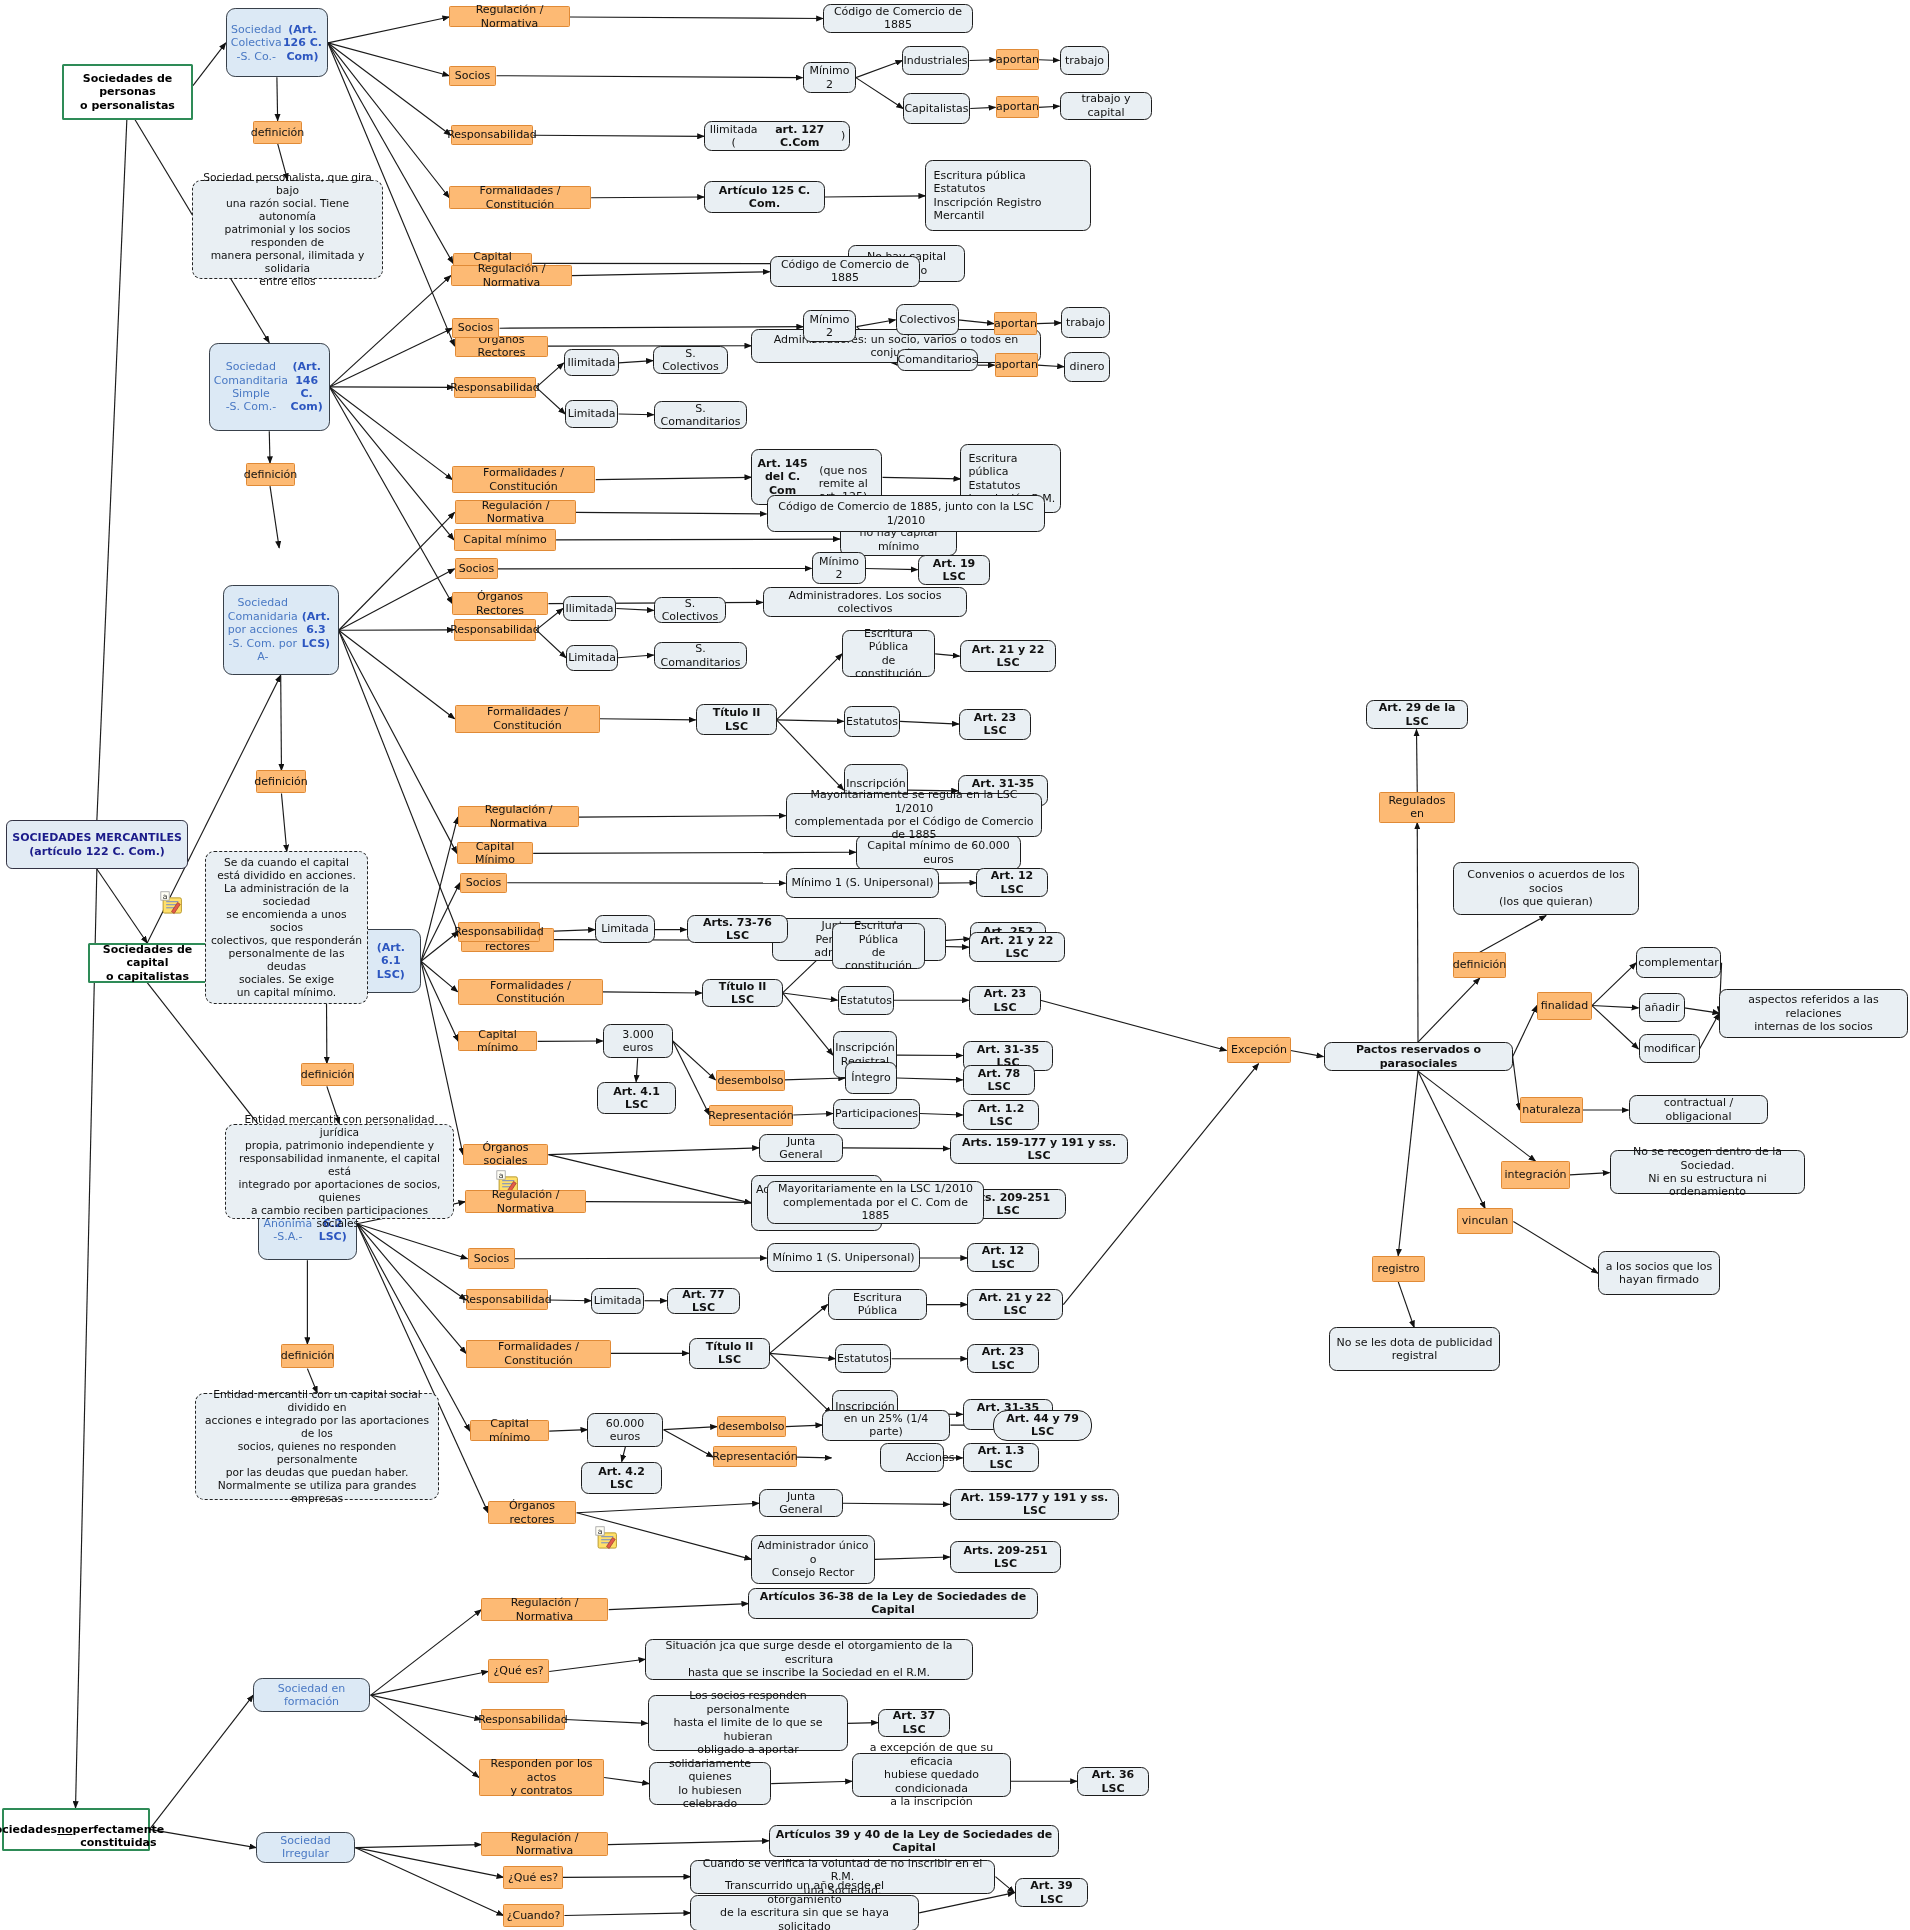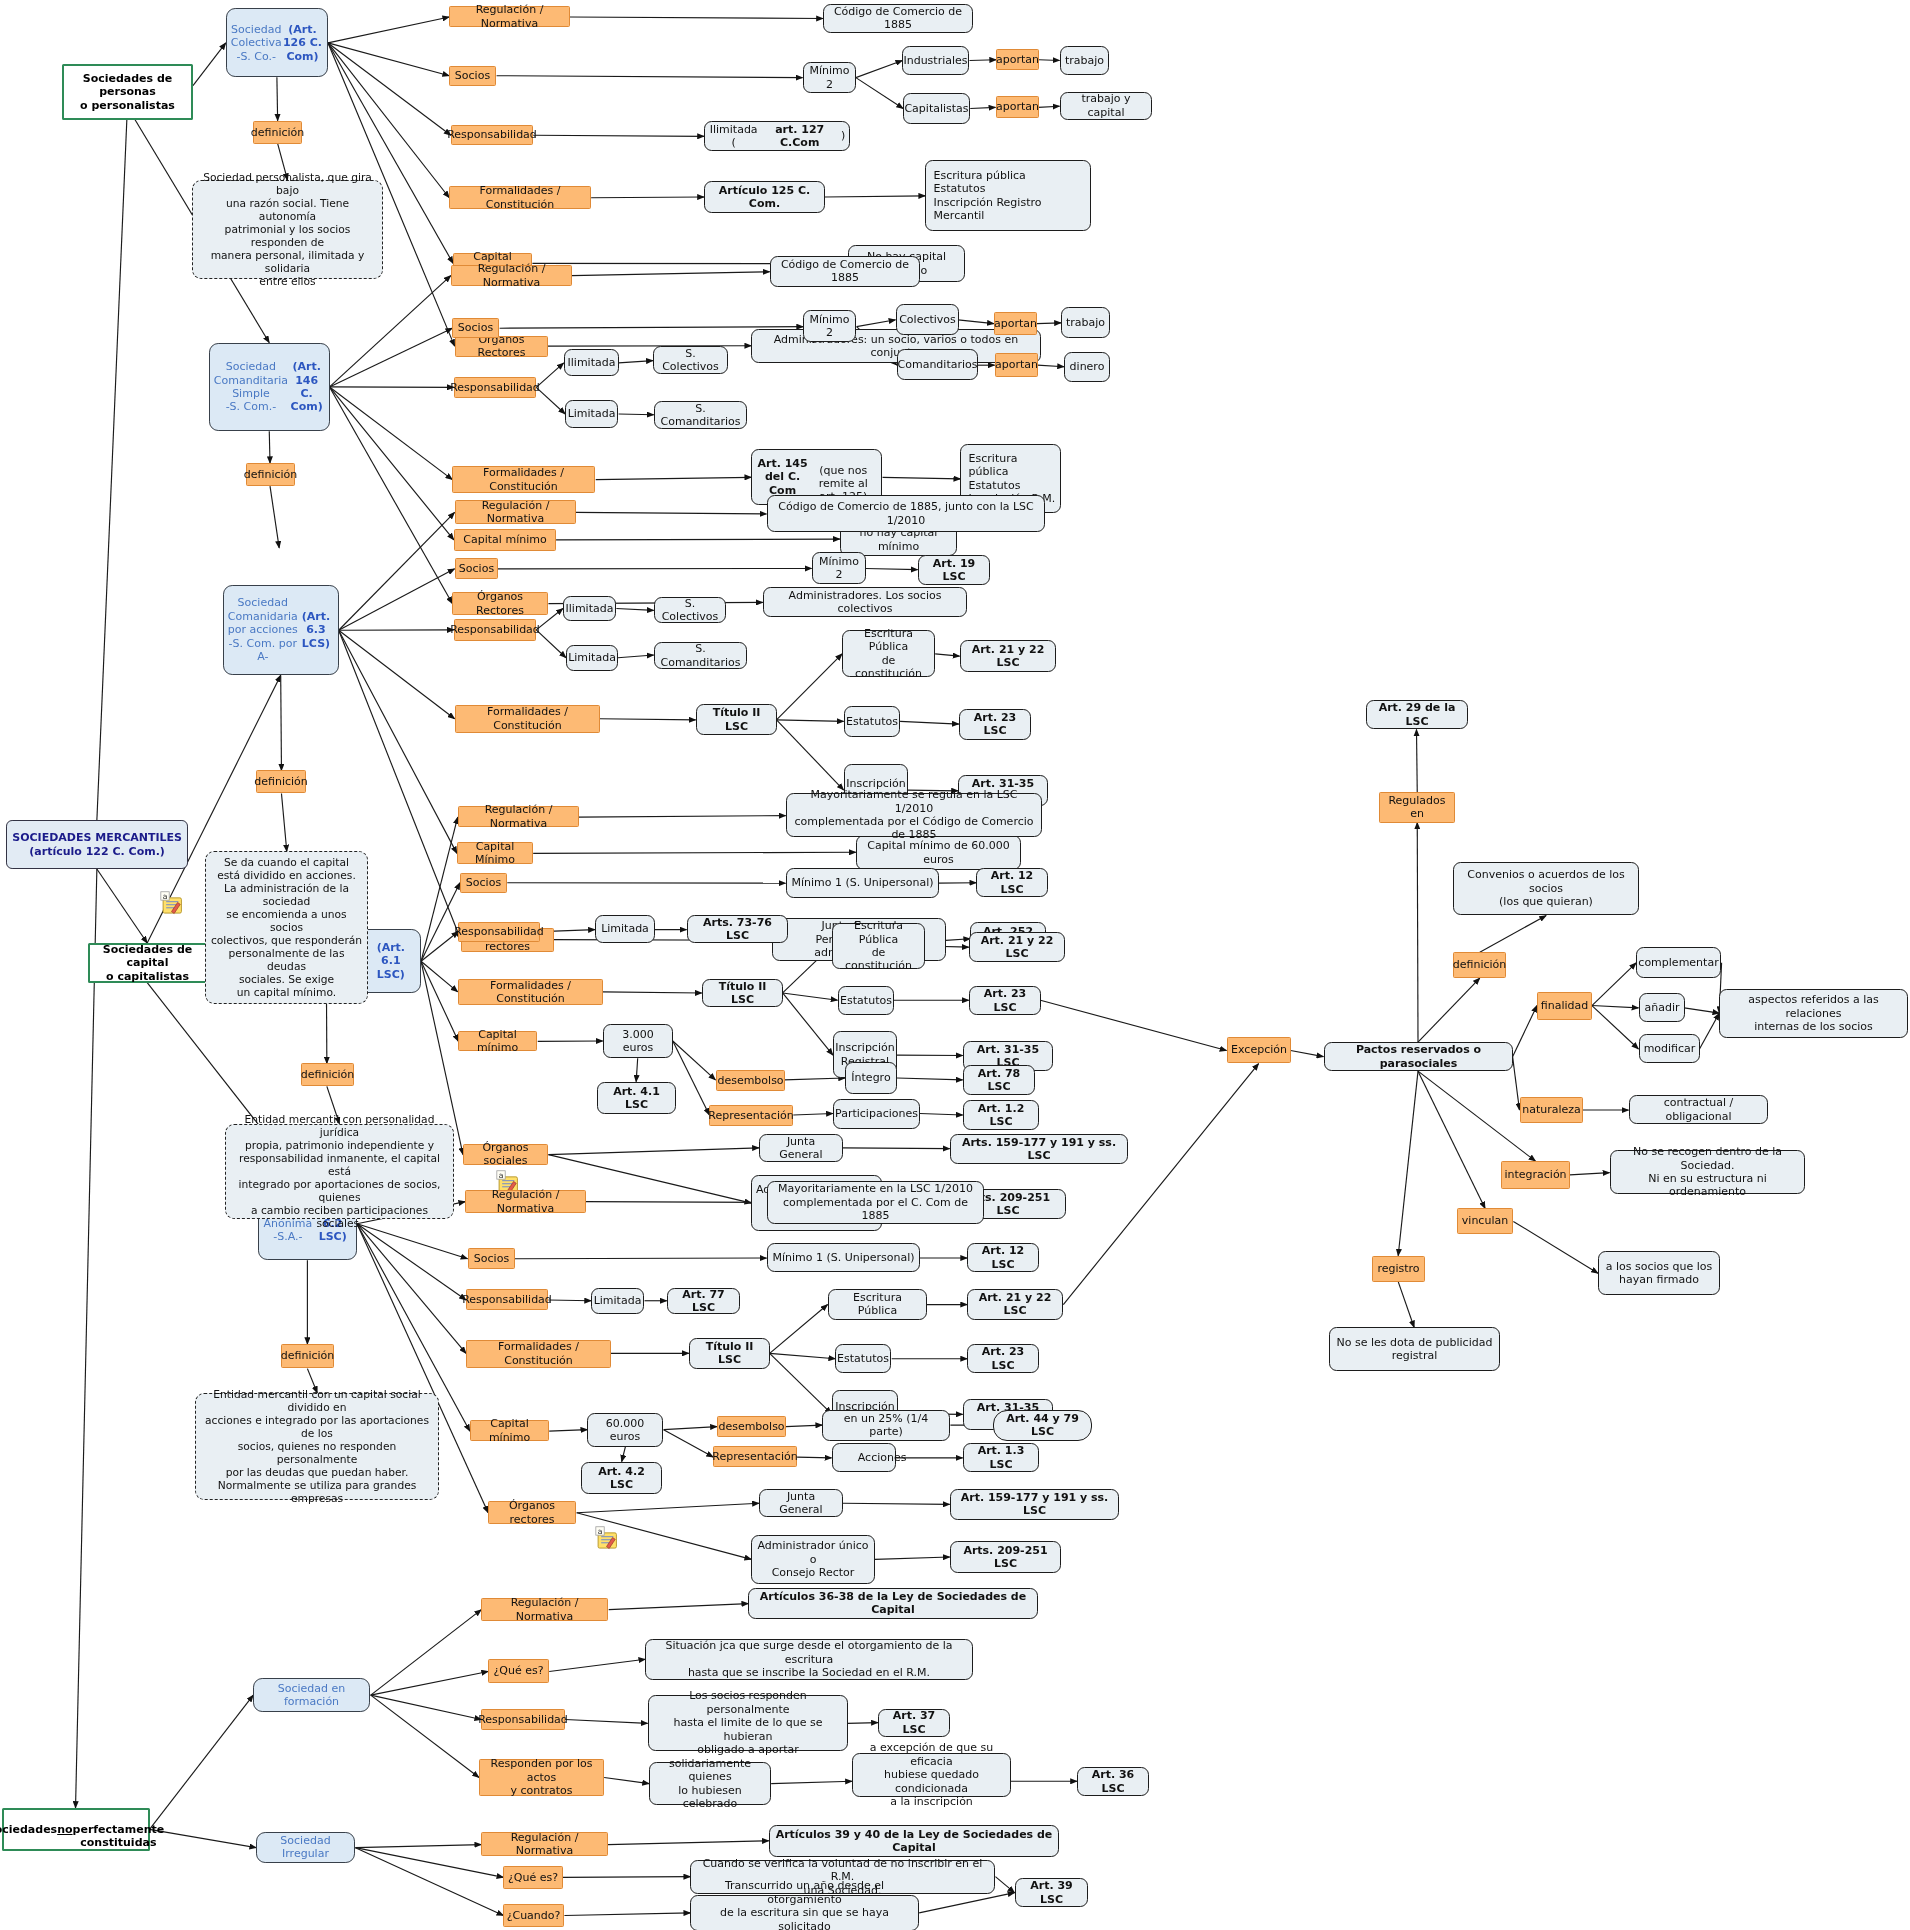--- a/index.html
+++ b/index.html
@@ -308,21 +308,21 @@
     <div class="node plain" style="left: 564px; top: 349px; width: 55px; height: 27px;">Ilimitada</div>
     <div class="node plain" style="left: 653px; top: 346px; width: 75px; height: 28px;">S. Colectivos</div>
     <div class="node plain" style="left: 565px; top: 400px; width: 53px; height: 28px;">Limitada</div>
     <div class="node plain" style="left: 654px; top: 401px; width: 93px; height: 28px;">S. Comanditarios</div>
     <div class="node orange" style="left: 452px; top: 466px; width: 143px; height: 27px;">Formalidades / Constitución</div>
     <div class="node orange" style="left: 454px; top: 529px; width: 102px; height: 22px;">Capital mínimo</div>
     <div class="node orange" style="left: 452px; top: 592px; width: 96px; height: 23px;">Órganos Rectores</div>
     <div class="node plain" style="left: 770px; top: 256px; width: 150px; height: 30.5px;">Código de Comercio de 1885</div>
     <div class="node plain" style="left: 803px; top: 310px; width: 53px; height: 32px;">Mínimo 2</div>
     <div class="node plain" style="left: 896px; top: 304px; width: 63px; height: 30.5px;">Colectivos</div>
-    <div class="node plain" style="left: 897px; top: 349px; width: 81px; height: 31px;">Comanditarios</div>
+    <div class="node plain" style="left: 897px; top: 349px; width: 81px; height: 22px;">Comanditarios</div>
     <div class="node orange" style="left: 994px; top: 312px; width: 43px; height: 23px;">aportan</div>
     <div class="node plain" style="left: 1061px; top: 307px; width: 49px; height: 30.5px;">trabajo</div>
     <div class="node orange" style="left: 995px; top: 353px; width: 43px; height: 24px;">aportan</div>
     <div class="node plain" style="left: 1064px; top: 352px; width: 46px; height: 30px;">dinero</div>
     <div class="node plain" style="left: 751px; top: 449px; width: 131px; height: 56px;"><span class="b">Art. 145 del C. Com</span><span>
 (que nos remite al art. 125)</span></div>
     <div class="node plain left" style="left: 960px; top: 444px; width: 101px; height: 69px;">Escritura pública
 Estatutos
 Inscripción R.M.</div>
     <div class="node plain" style="left: 840px; top: 523px; width: 117px; height: 33px;">no hay capital mínimo</div>
@@ -425,21 +425,21 @@
     <div class="node plain bold" style="left: 967px; top: 1344px; width: 72px; height: 29px;">Art. 23 LSC</div>
     <div class="node plain" style="left: 832px; top: 1390px; width: 66px; height: 47px;">Inscripción
 Registral</div>
     <div class="node plain bold" style="left: 963px; top: 1399px; width: 90px; height: 30.5px;">Art. 31-35 LSC</div>
     <div class="node plain" style="left: 587px; top: 1413px; width: 76px; height: 34px;">60.000 euros</div>
     <div class="node plain bold" style="left: 581px; top: 1462px; width: 81px; height: 32px;">Art. 4.2 LSC</div>
     <div class="node orange" style="left: 717px; top: 1416px; width: 69px; height: 21.4px;">desembolso</div>
     <div class="node plain" style="left: 822px; top: 1410px; width: 128px; height: 30.5px;">en un 25% (1/4 parte)</div>
     <div class="node plain bold" style="left: 993px; top: 1410px; width: 99px; height: 30.5px; border-radius: 14px;">Art. 44 y 79 LSC</div>
     <div class="node orange" style="left: 713px; top: 1446px; width: 84px; height: 21.4px;">Representación</div>
-    <div class="node plain" style="left: 832px; top: 1443px; width: 64px; height: 29px; padding-left: 40px;">Acciones</div>
+    <div class="node plain" style="left: 880px; top: 1443px; width: 64px; height: 29px; padding-left: 40px;">Acciones</div>
     <div class="node plain bold" style="left: 963px; top: 1443px; width: 76px; height: 29px;">Art. 1.3 LSC</div>
     <div class="node plain" style="left: 759px; top: 1489px; width: 84px; height: 28px;">Junta General</div>
     <div class="node plain bold" style="left: 950px; top: 1489px; width: 169px; height: 30.5px;">Art. 159-177 y 191 y ss. LSC</div>
     <div class="node plain" style="left: 751px; top: 1535px; width: 124px; height: 49px;">Administrador único o
 Consejo Rector</div>
     <div class="node plain bold" style="left: 950px; top: 1541px; width: 111px; height: 32px;">Arts. 209-251 LSC</div>
     <div class="node orange" style="left: 1227px; top: 1037px; width: 64px; height: 26px;">Excepción</div>
     <div class="node plain bold" style="left: 1324px; top: 1042px; width: 189px; height: 29px;">Pactos reservados o parasociales</div>
     <div class="node orange" style="left: 1379px; top: 792px; width: 76px; height: 30.5px;">Regulados en</div>
     <div class="node plain bold" style="left: 1366px; top: 700px; width: 102px; height: 29px;">Art. 29 de la LSC</div>

